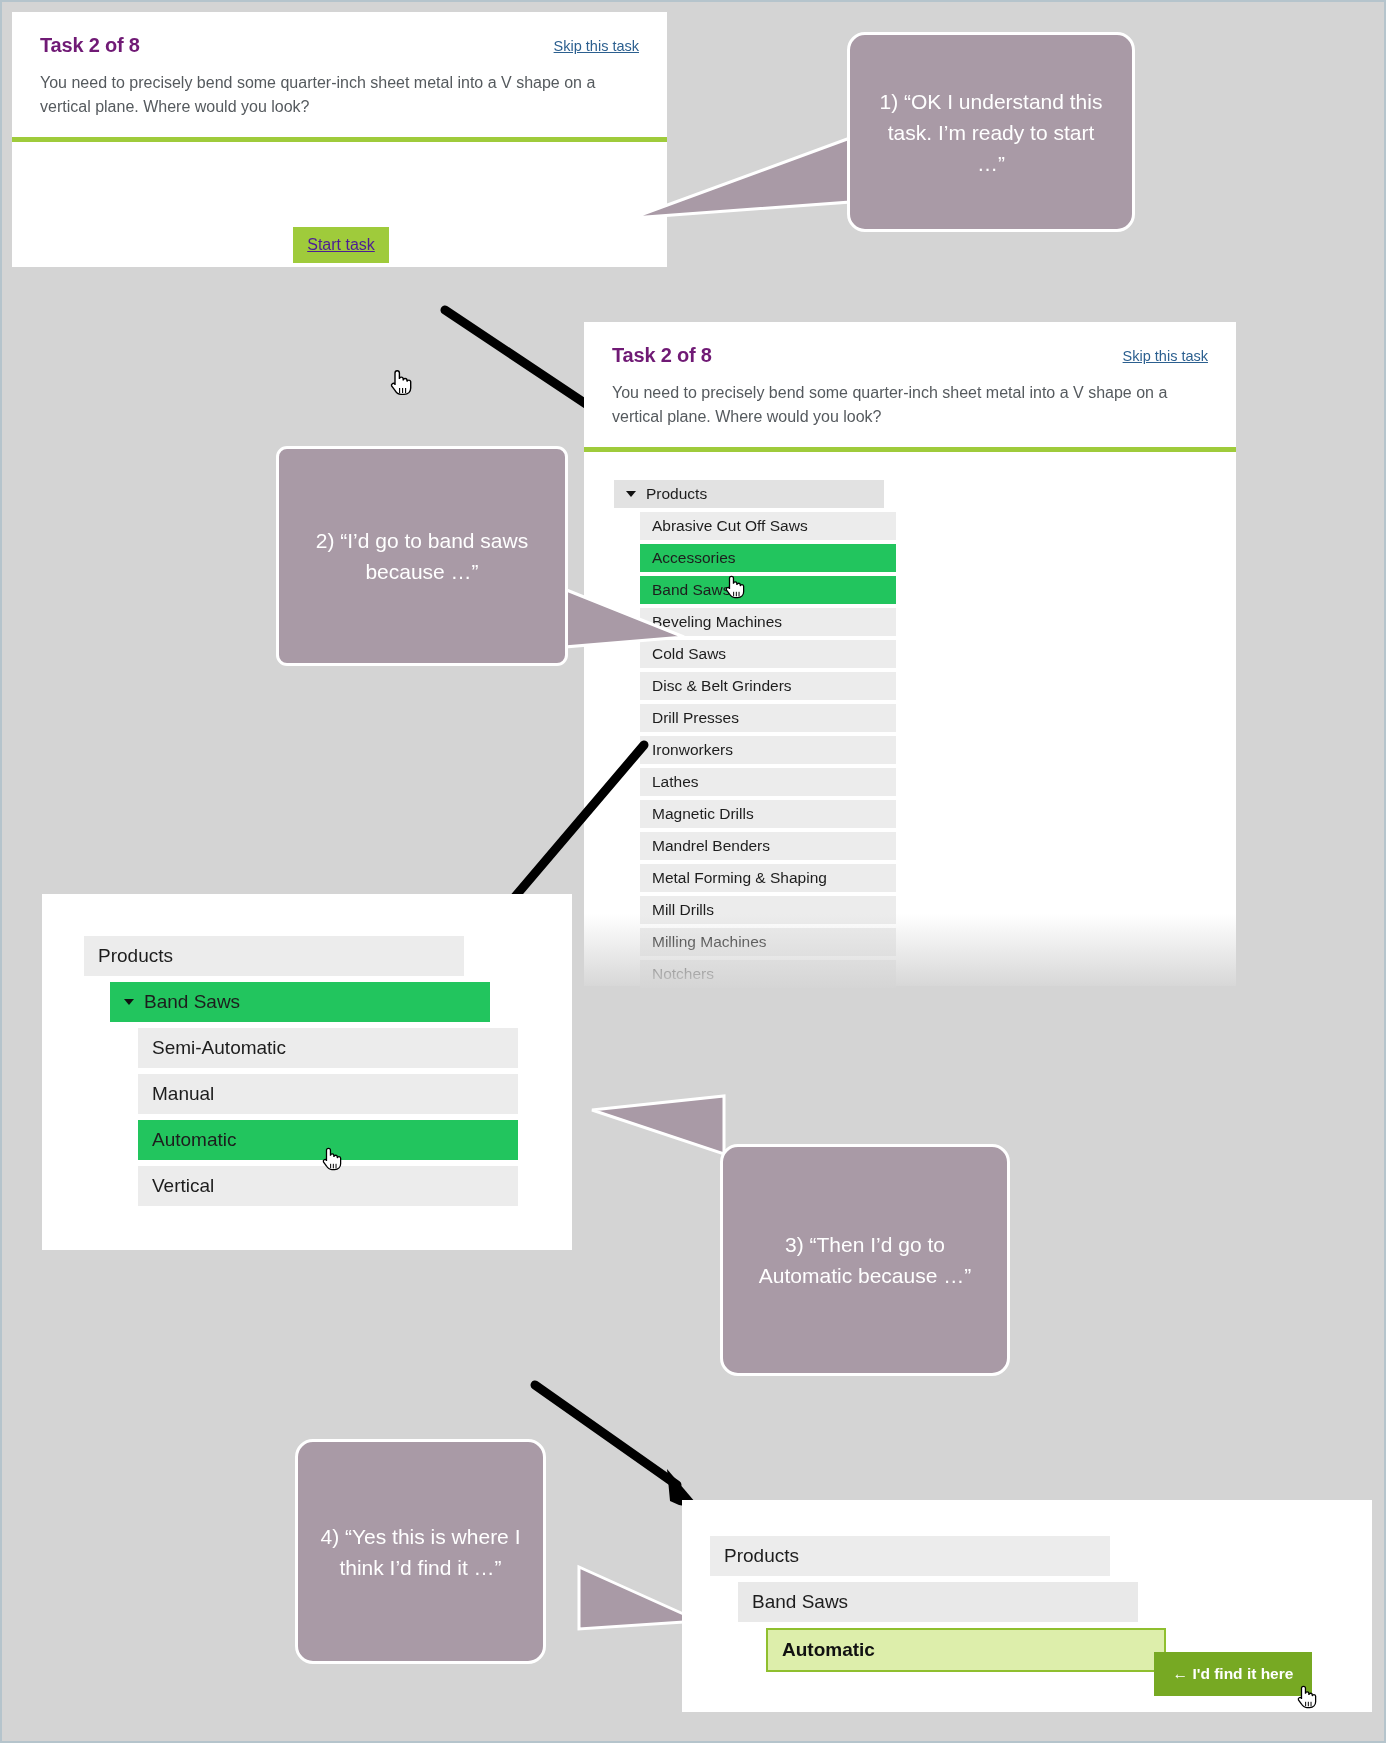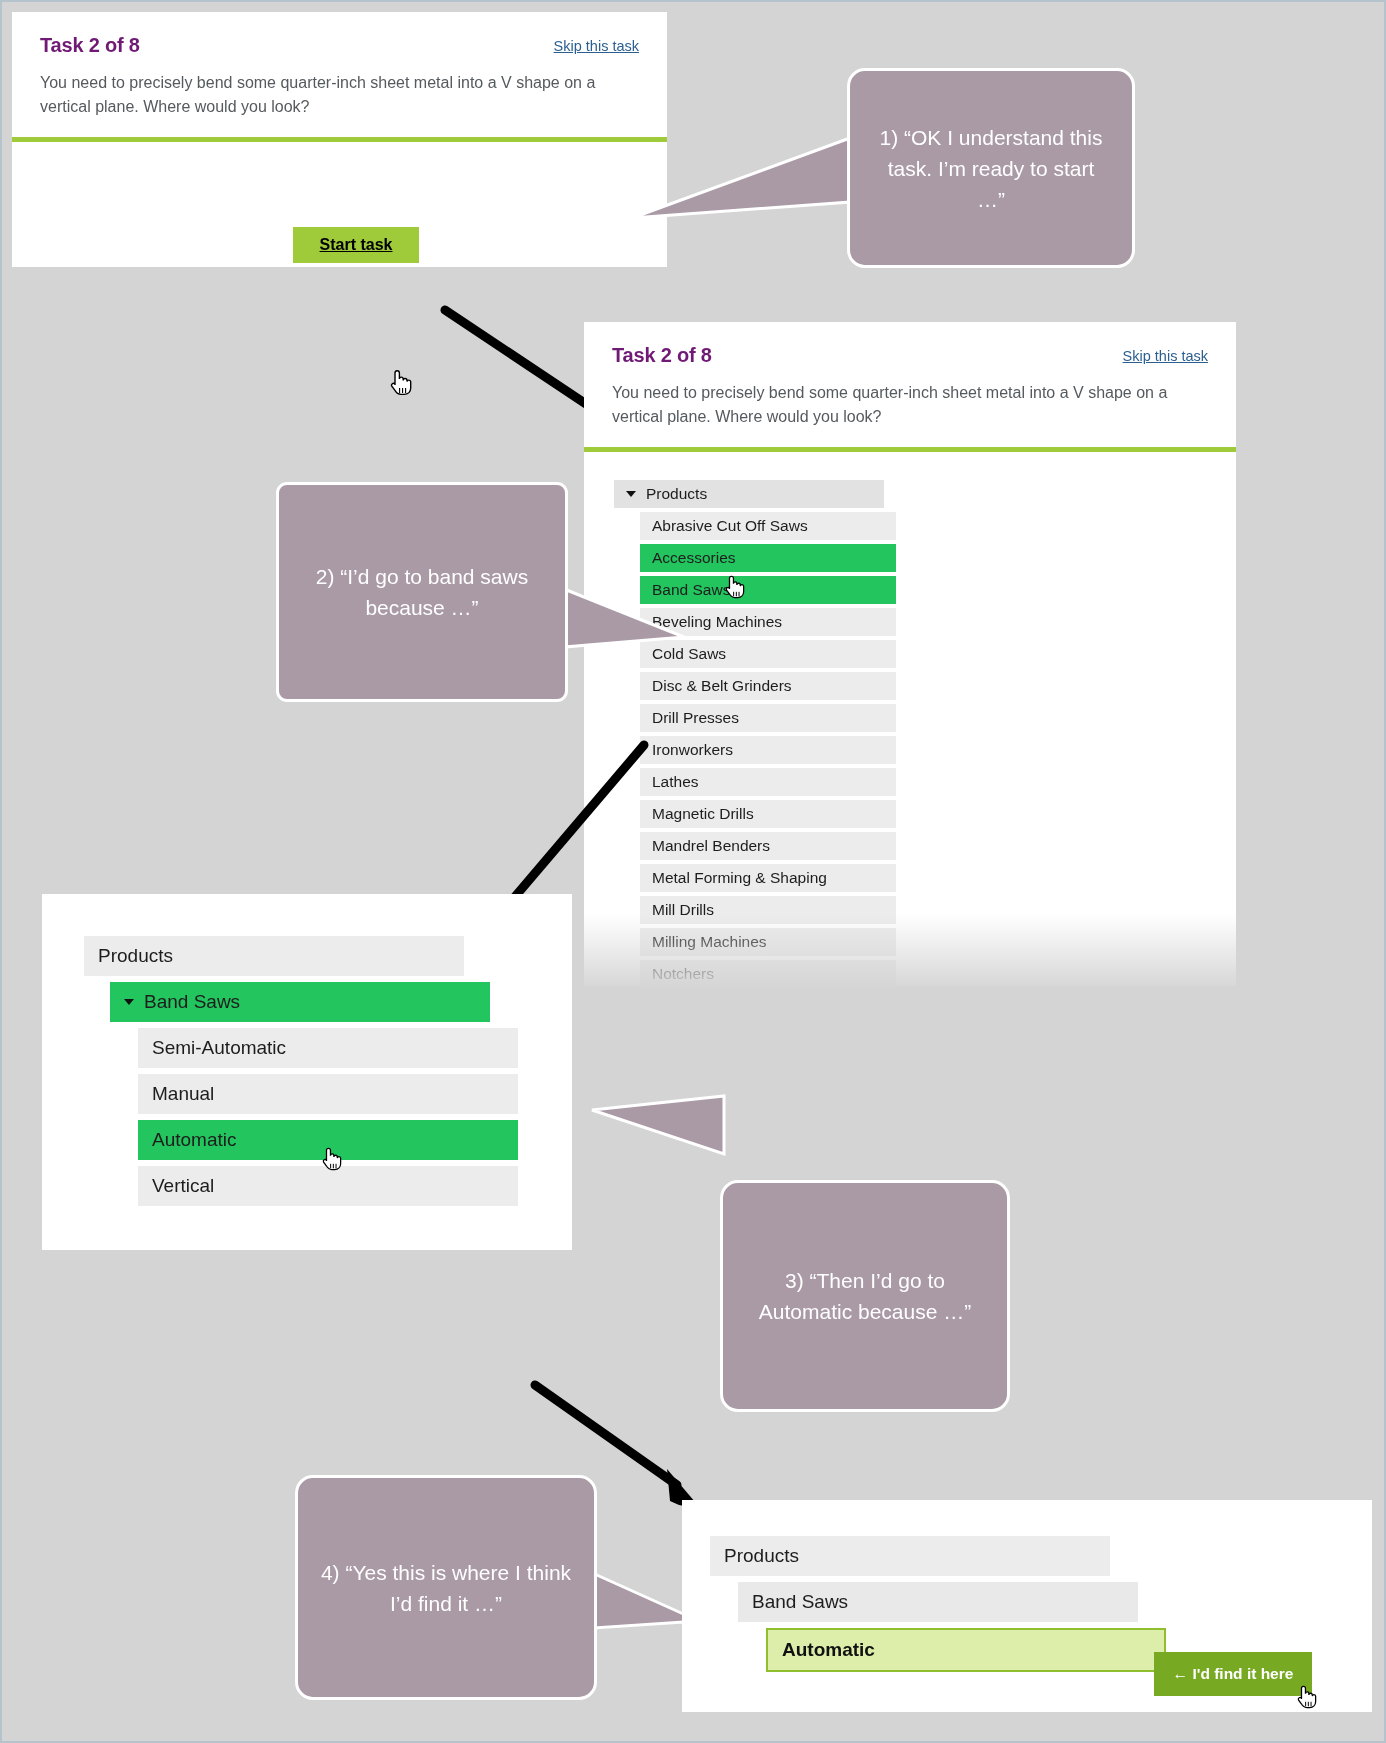--- a/index.html
+++ b/index.html
@@ -63,27 +63,27 @@
 
   
   .start-wrap {
     height: 148px;
     position: relative;
   }
   .start-btn {
     position: absolute;
     left: 281px;
     top: 85px;
-    width: 126px;
+    width: 96px;
     height: 36px;
     background: #9fcb3b;
     border: none;
-    color: #000000;
+    color: #4c1d95;
     font-size: 16px;
-    font-weight: bold;
+    font-weight: normal;
     text-decoration: underline;
     font-family: "Liberation Sans", sans-serif;
     cursor: pointer;
     padding: 0;
   }
 
   
   .cursor {
     position: absolute;
     width: 26px;
@@ -196,21 +196,20 @@
     border-radius: 18px;
     color: #ffffff;
     font-size: 21px;
     line-height: 31px;
     text-align: center;
     display: flex;
     align-items: center;
     justify-content: center;
     padding: 10px 22px;
     box-sizing: border-box;
-    margin-top: 36px;
   }
   .bubble-tail {
     position: absolute;
     pointer-events: none;
   }
 
   
   .arrow-svg { position: absolute; pointer-events: none; }
 </style>
 </head>
@@ -325,21 +324,21 @@
   </div>
 
   <svg class="arrow-svg" style="left:525px; top:1375px; width:190px; height:140px;" viewBox="0 0 190 140">
     <line x1="8" y1="8" x2="150" y2="108" stroke="#000" stroke-width="9" stroke-linecap="round"></line>
     <path d="M140 92 L174 132 L152 128 L143 124 Z" fill="#000"></path>
   </svg>
 
   <svg class="bubble-tail" style="left:575px; top:1555px; width:130px; height:90px;" viewBox="0 0 130 90">
     <path d="M2 10 L122 64 L2 72 Z" fill="#a99aa6" stroke="#ffffff" stroke-width="3"></path>
   </svg>
-  <div class="bubble" id="bubble4" style="left:293px; top:1437px; width:302px; height:225px;">
+  <div class="bubble" id="bubble4" style="left:293px; top:1437px; width:251px; height:225px;">
     <span>4) “Yes this is where I think I’d find it …”</span>
   </div>
 
   <div class="panel" id="panel4">
     <div class="menu-area">
       <div class="menu-row row4 p4-lvl0">
         <span>Products</span>
       </div>
       <div class="menu-row row4 p4-lvl1">
         <span>Band Saws</span>

